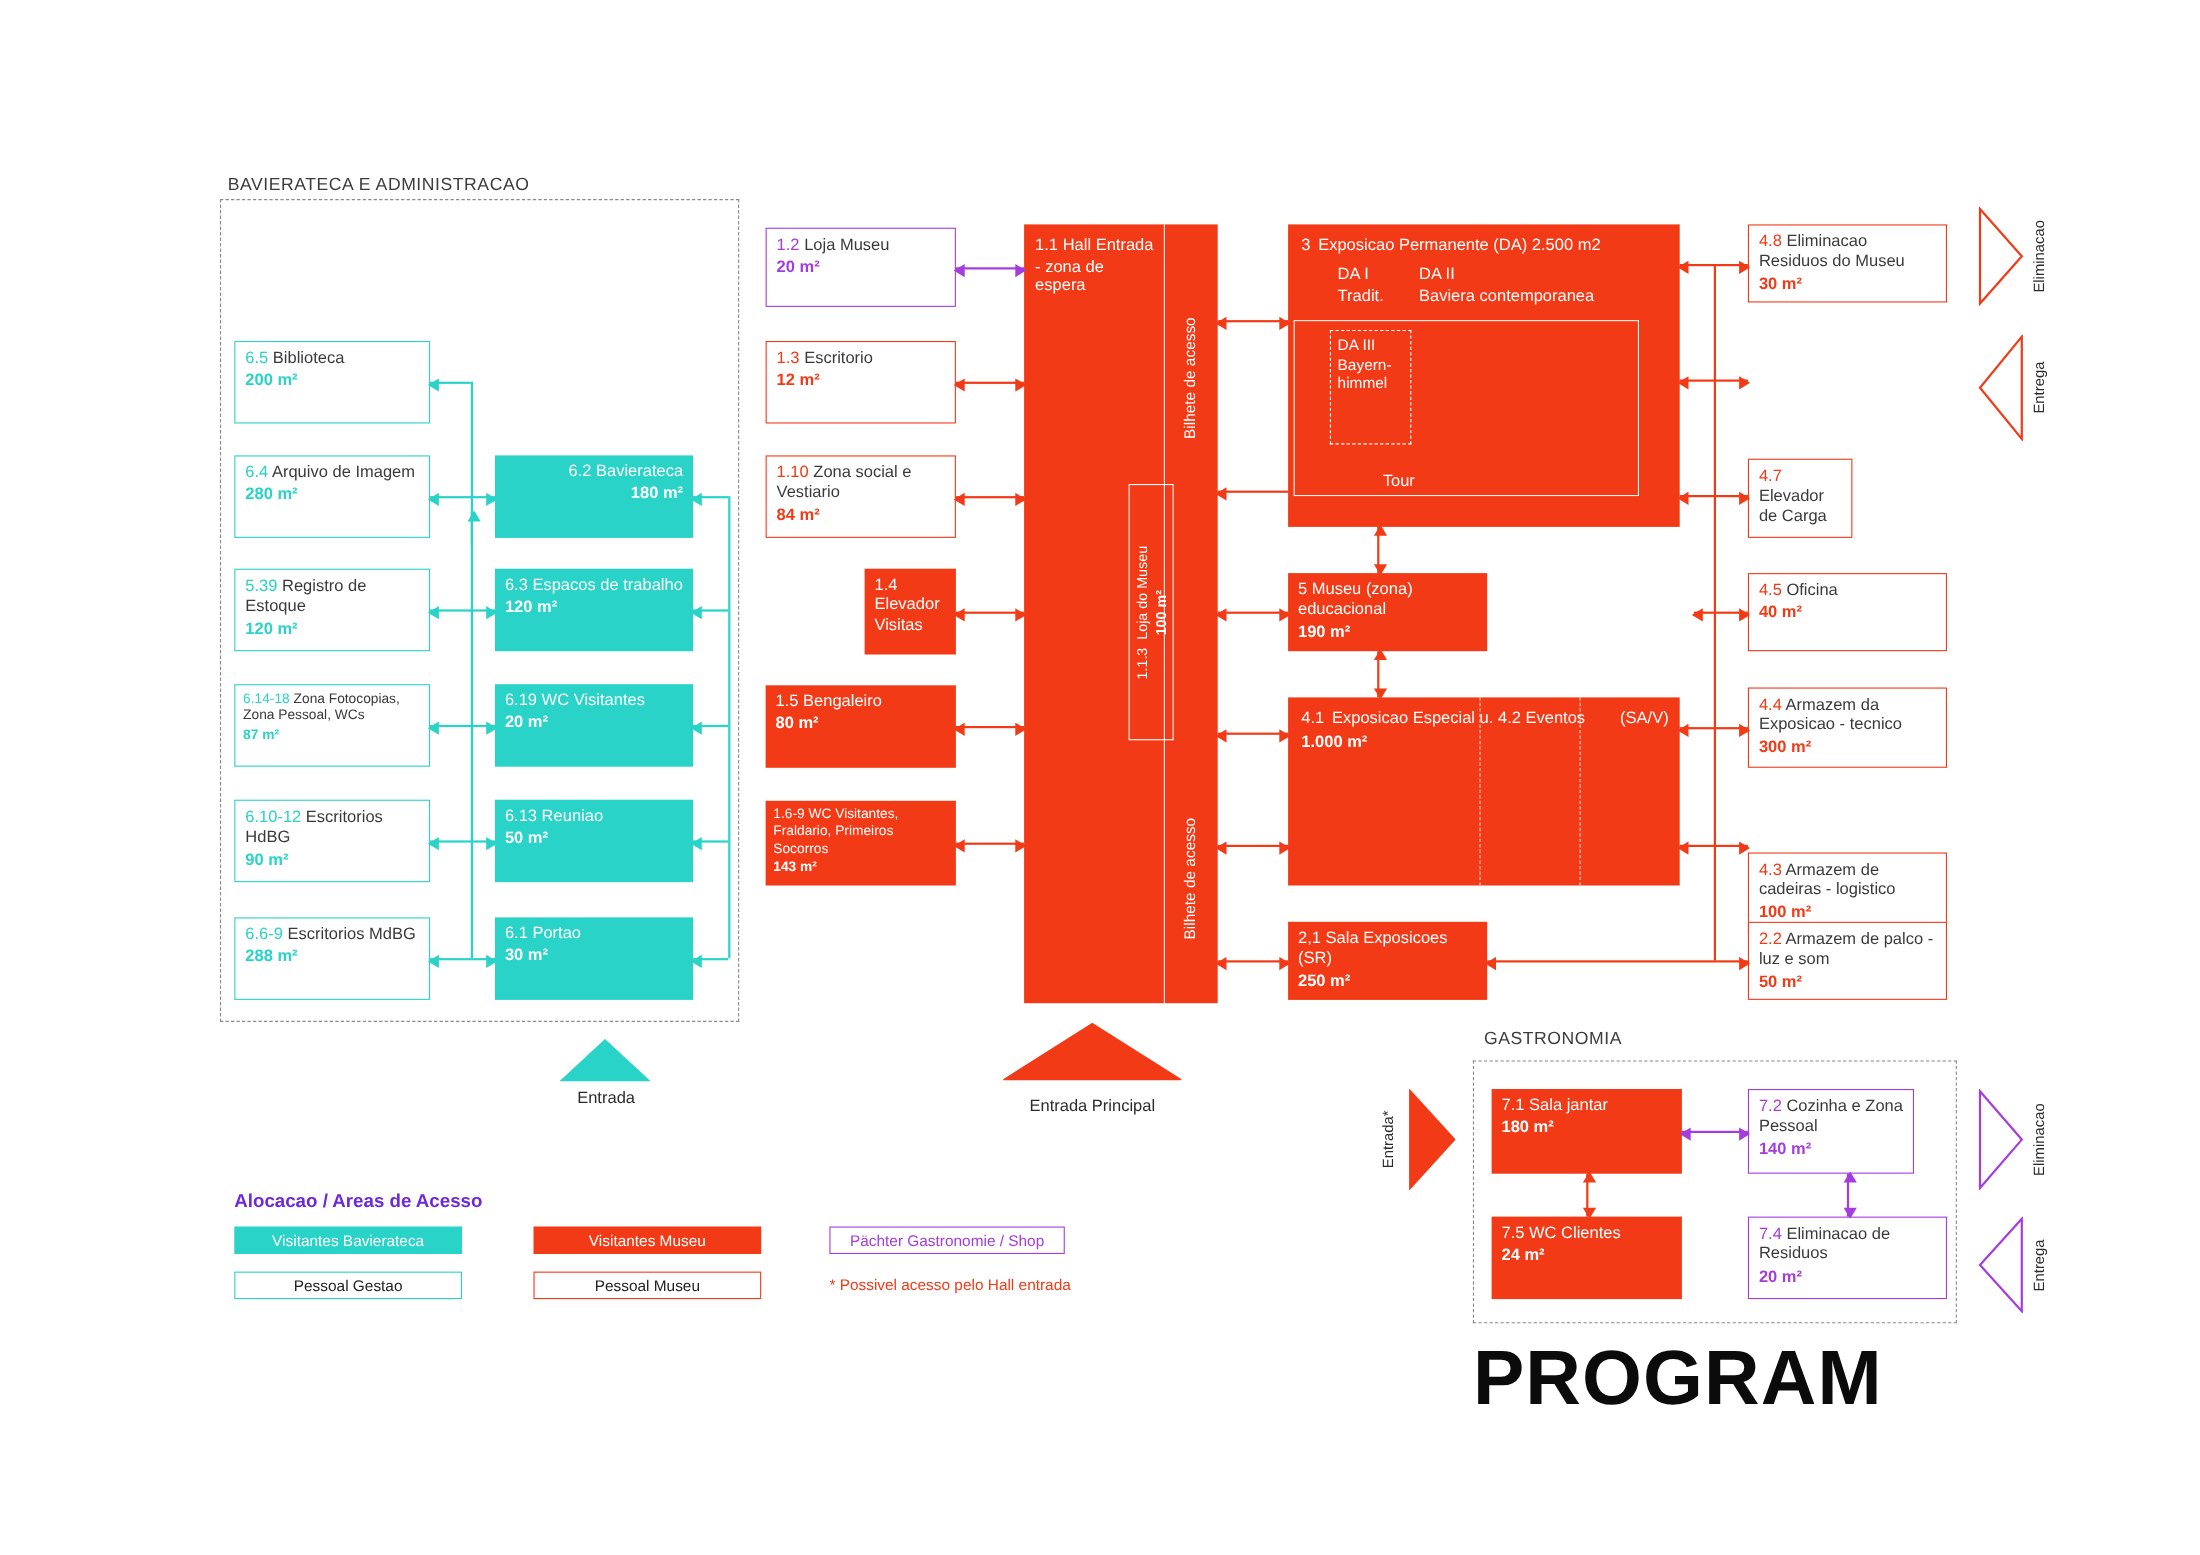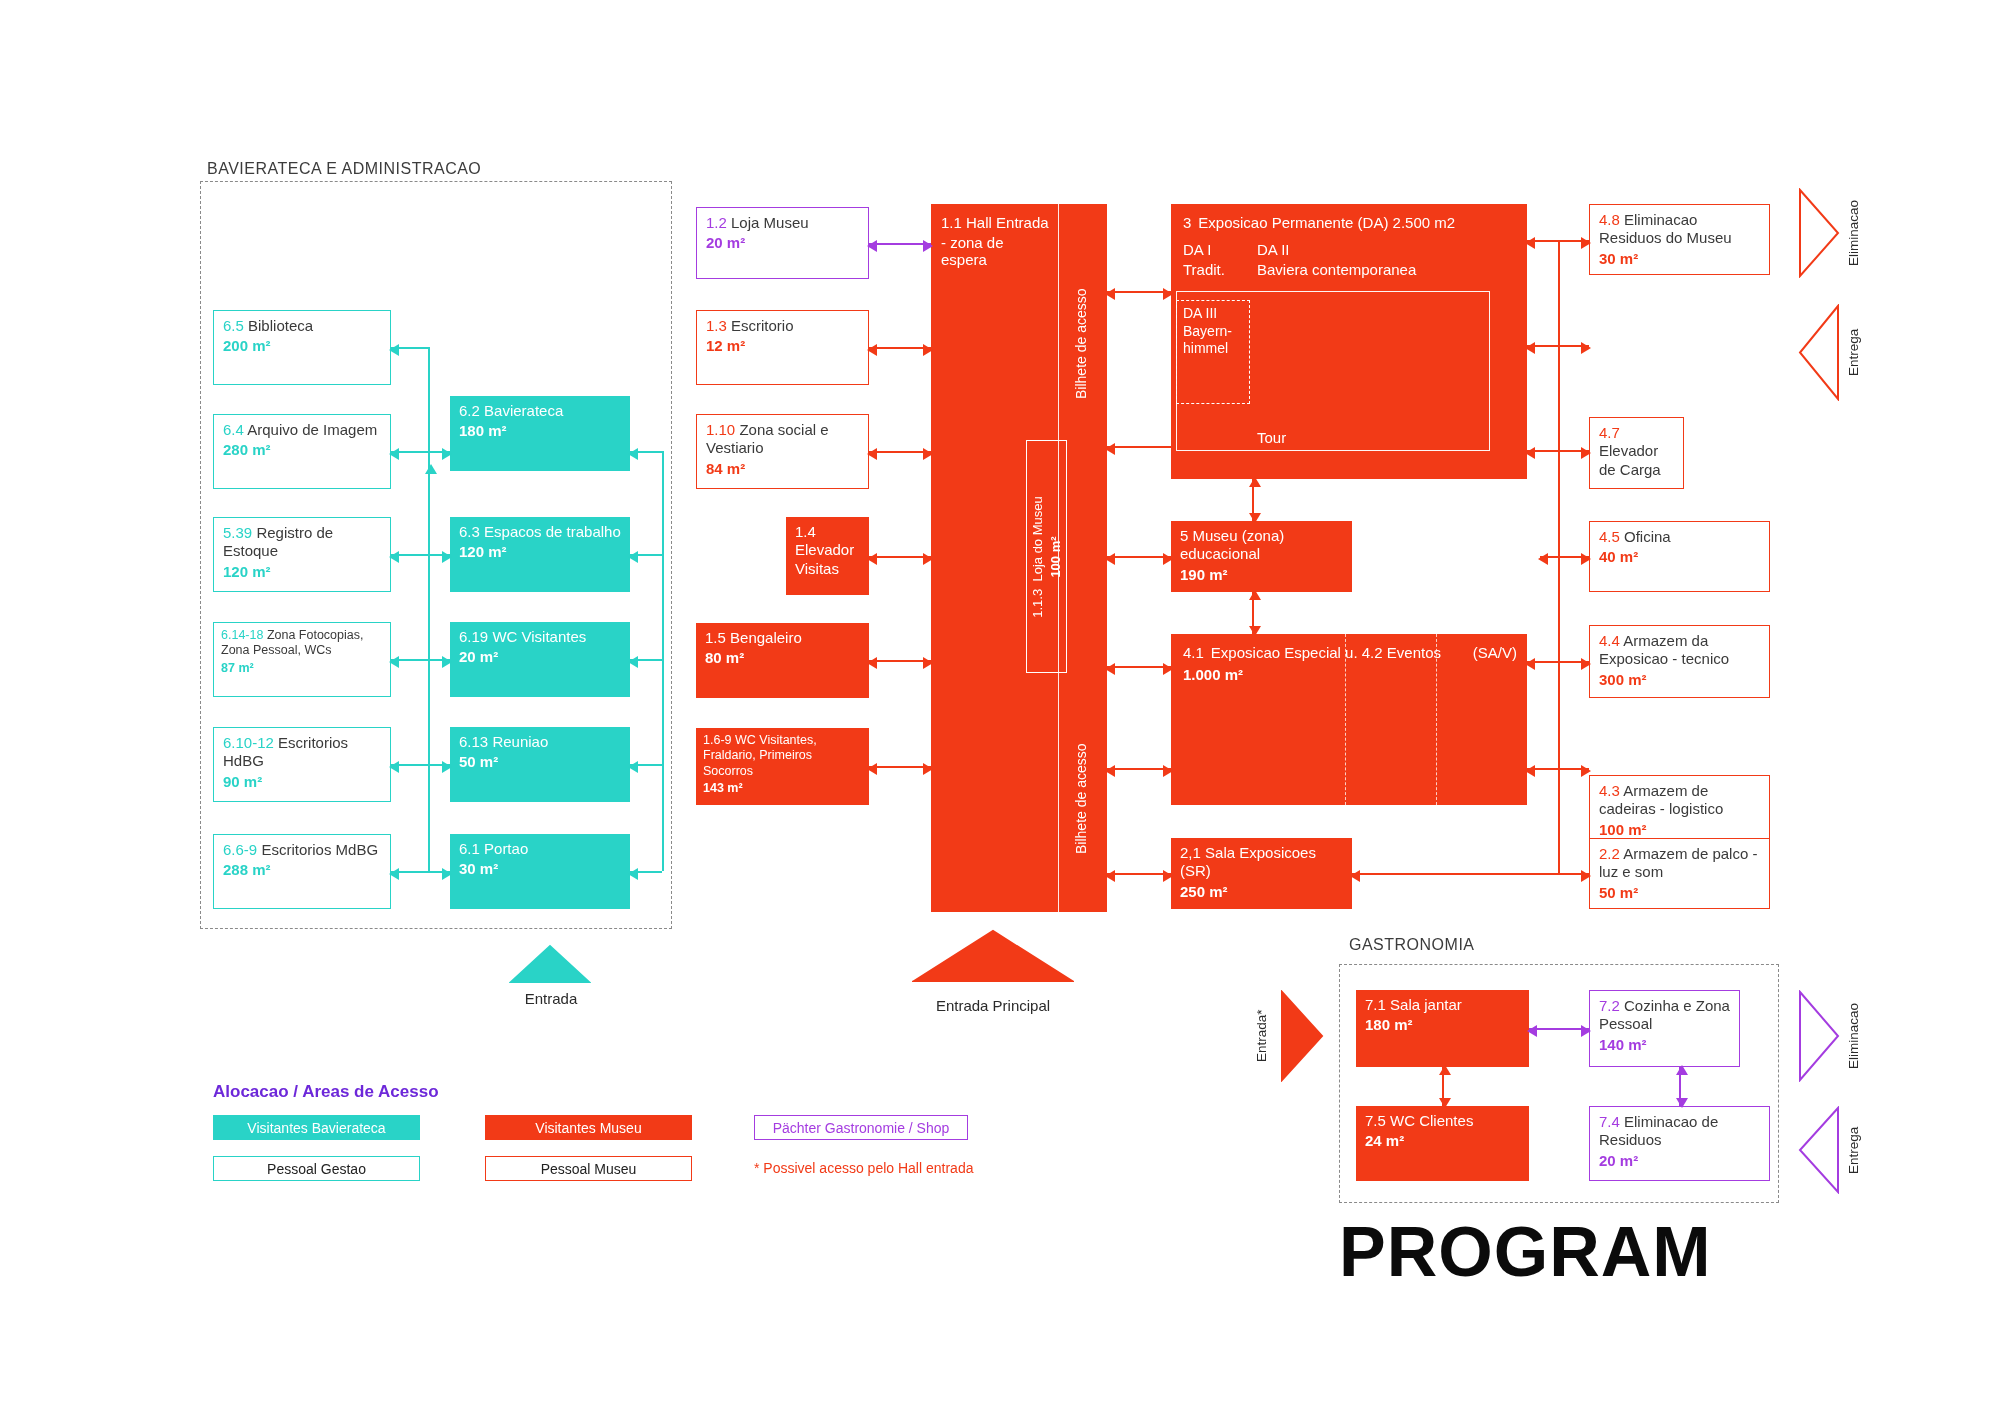--- a/index.html
+++ b/index.html
@@ -27,21 +27,21 @@
   .s-oo .num,.s-oo .area{color:var(--orange);}
   .s-po{background:#fff;border:1.8px solid var(--purple);color:#3a3a3a;}
   .s-po .num,.s-po .area{color:var(--purple);}
 
   
   .solid-box{position:absolute;background:var(--orange);color:#fff;font-size:15px;}
   .bb-head{position:absolute;line-height:1.3;}
   .bb-head .hnum{margin-right:7px;}
   .bb-text{position:absolute;line-height:1.3;}
   .bb-area{position:absolute;font-weight:bold;}
-  .pre{white-space:pre-line;}
+  .pre{white-space:pre-line;margin-left:33px;}
   .tour-rect{position:absolute;border:1px solid rgba(255,255,255,.95);}
   .da3-box{position:absolute;border:1.5px dashed #fff;padding:4px 6px;font-size:14px;line-height:1.25;box-sizing:border-box;}
   .dashline-v{position:absolute;top:0;bottom:0;width:0;border-left:1px dashed rgba(255,255,255,.75);}
 
   .hall-head{position:absolute;left:10px;top:10px;width:120px;}
   .hall-sub{position:absolute;left:10px;top:30px;width:100px;}
   .hall-divline{position:absolute;left:127px;top:0;bottom:0;width:1px;background:rgba(255,255,255,.9);}
   .vtext{position:absolute;writing-mode:vertical-rl;transform:rotate(180deg);
          text-align:center;font-size:14px;color:#fff;width:18px;}
   .shop-box{position:absolute;border:1.5px solid #fff;box-sizing:border-box;}
@@ -165,21 +165,21 @@
       <div class="area">87 m²</div>
     </div>
     <div class="nbox s-co" style="left: 213px; top: 727px; width: 178px; height: 75px;">
       <div><span class="num">6.10-12</span> <span class="lbl">Escritorios HdBG</span></div>
       <div class="area">90 m²</div>
     </div>
     <div class="nbox s-co" style="left: 213px; top: 834px; width: 178px; height: 75px;">
       <div><span class="num">6.6-9</span> <span class="lbl">Escritorios MdBG</span></div>
       <div class="area">288 m²</div>
     </div>
-    <div class="nbox s-cs" style="left: 450px; top: 396px; width: 180px; height: 75px;">
+    <div class="nbox s-cs" style="left: 450px; top: 414px; width: 180px; height: 75px; text-align: right;">
       <div><span class="num">6.2</span> <span class="lbl">Bavierateca</span></div>
       <div class="area">180 m²</div>
     </div>
     <div class="nbox s-cs" style="left: 450px; top: 517px; width: 180px; height: 75px;">
       <div><span class="num">6.3</span> <span class="lbl">Espacos de trabalho</span></div>
       <div class="area">120 m²</div>
     </div>
     <div class="nbox s-cs" style="left: 450px; top: 622px; width: 180px; height: 75px;">
       <div><span class="num">6.19</span> <span class="lbl">WC Visitantes</span></div>
       <div class="area">20 m²</div>

